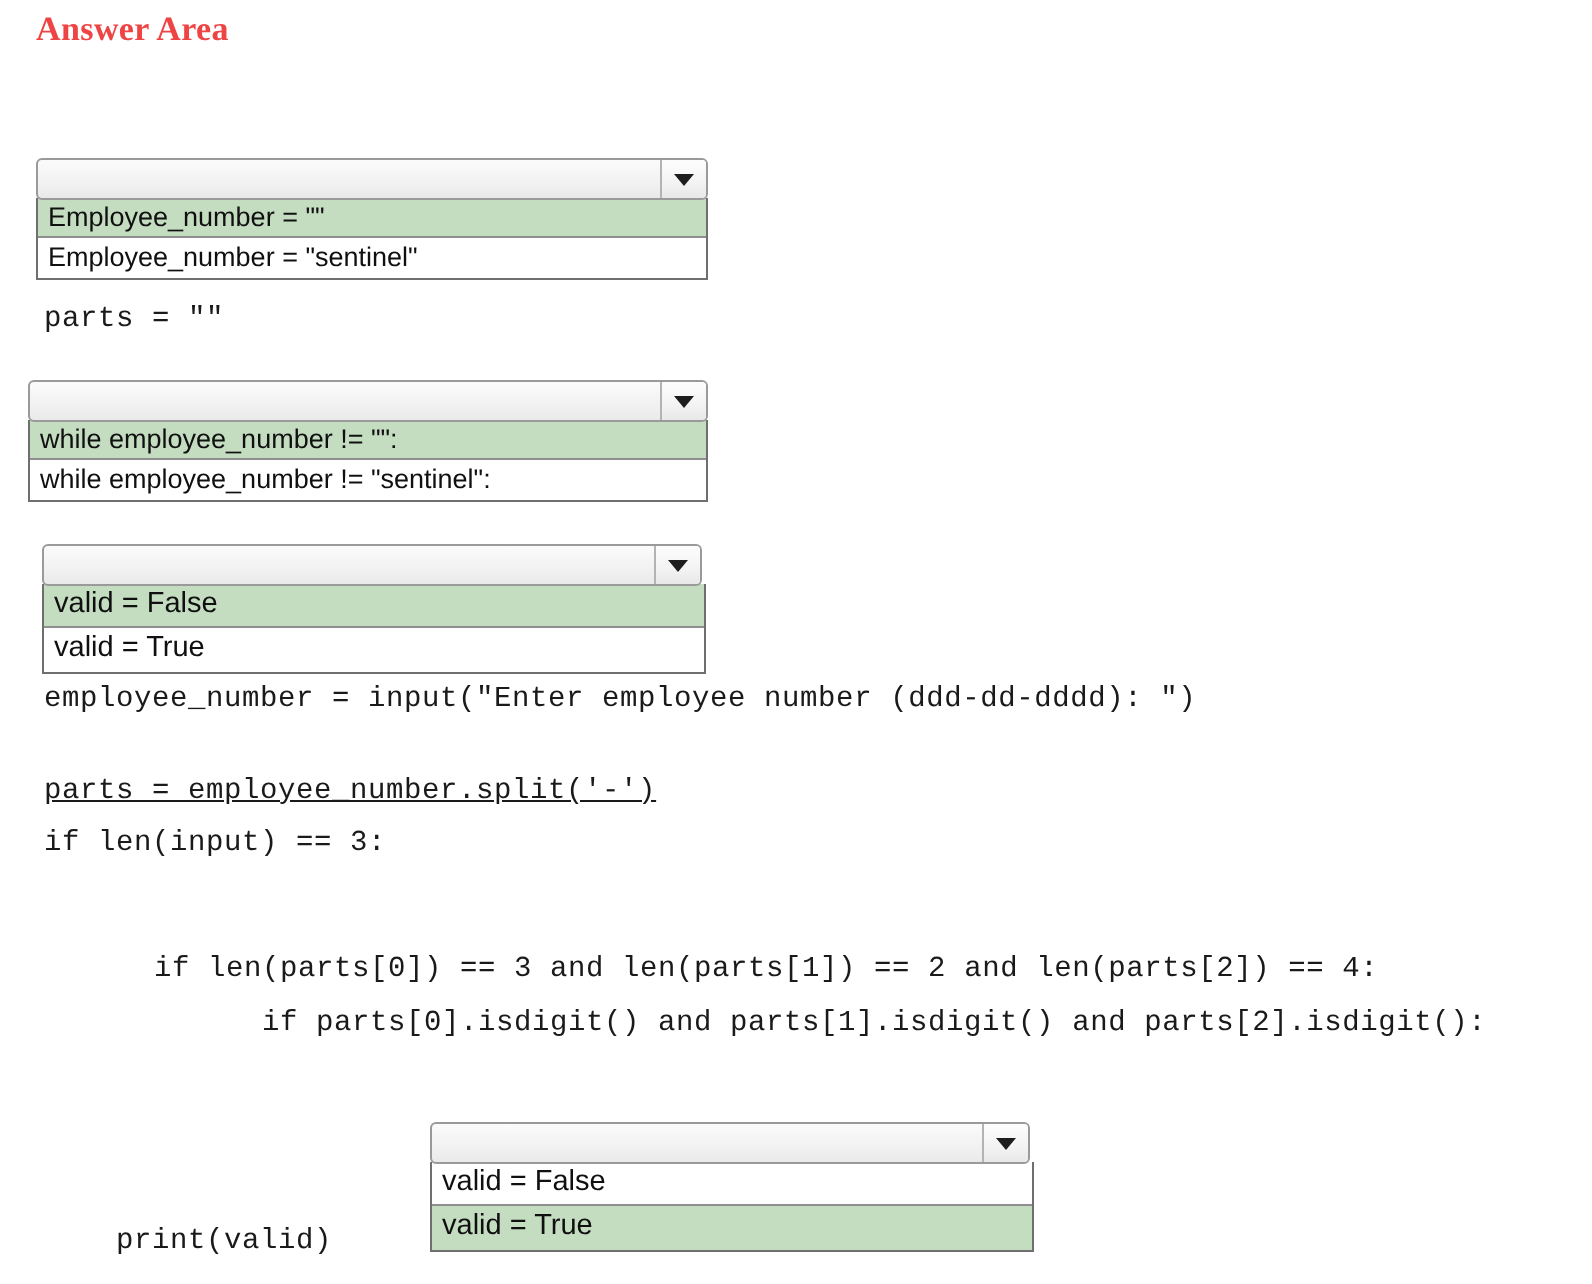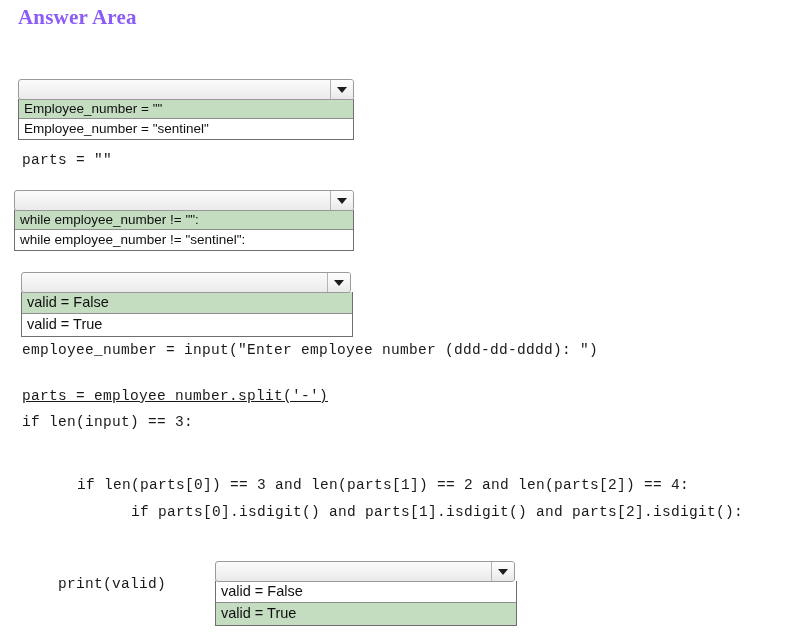--- a/index.html
+++ b/index.html
@@ -15,22 +15,22 @@
     overflow: hidden;
   }
 
   
   .page-title {
     position: absolute;
     left: 18px;
     top: 5px;
     font-family: "Liberation Serif", serif;
     font-weight: bold;
-    font-size: 21px;
-    color: #8b5cf6;
+    font-size: 17px;
+    color: #ef4444;
     letter-spacing: 0.2px;
   }
 
   
   .code-line {
     position: absolute;
     font-family: "Liberation Mono", "DejaVu Sans Mono", monospace;
     font-size: 14.5px;
     color: #1a1a1a;
     white-space: pre;
@@ -172,13 +172,13 @@
     <span class="dd-arrowbox">
       <span class="dd-arrow"></span>
     </span>
   </div>
   <div class="dd-list">
     <div class="dd-option">valid = False</div>
     <div class="dd-option selected">valid = True</div>
   </div>
 </div>
 
-<div class="code-line" style="left:58px; top:576px;">print(valid)</div>
+<div class="code-line" style="left:58px; top:613px;">print(valid)</div>
 
 </body></html>

